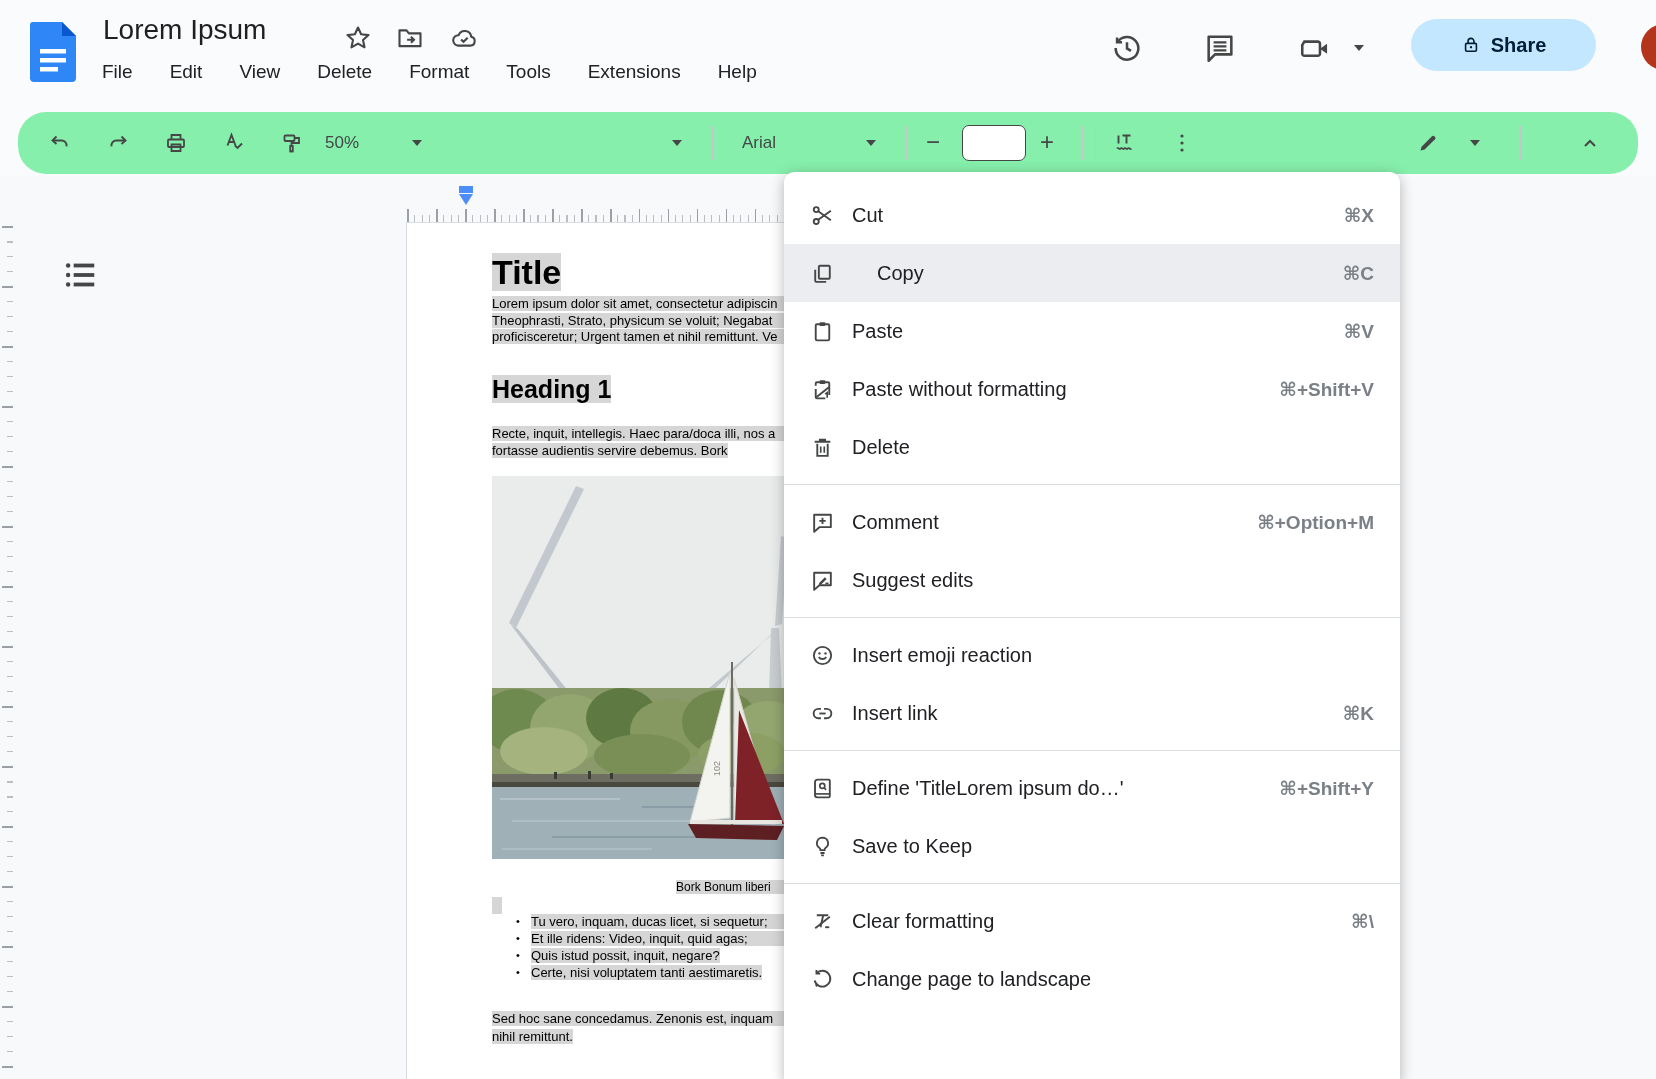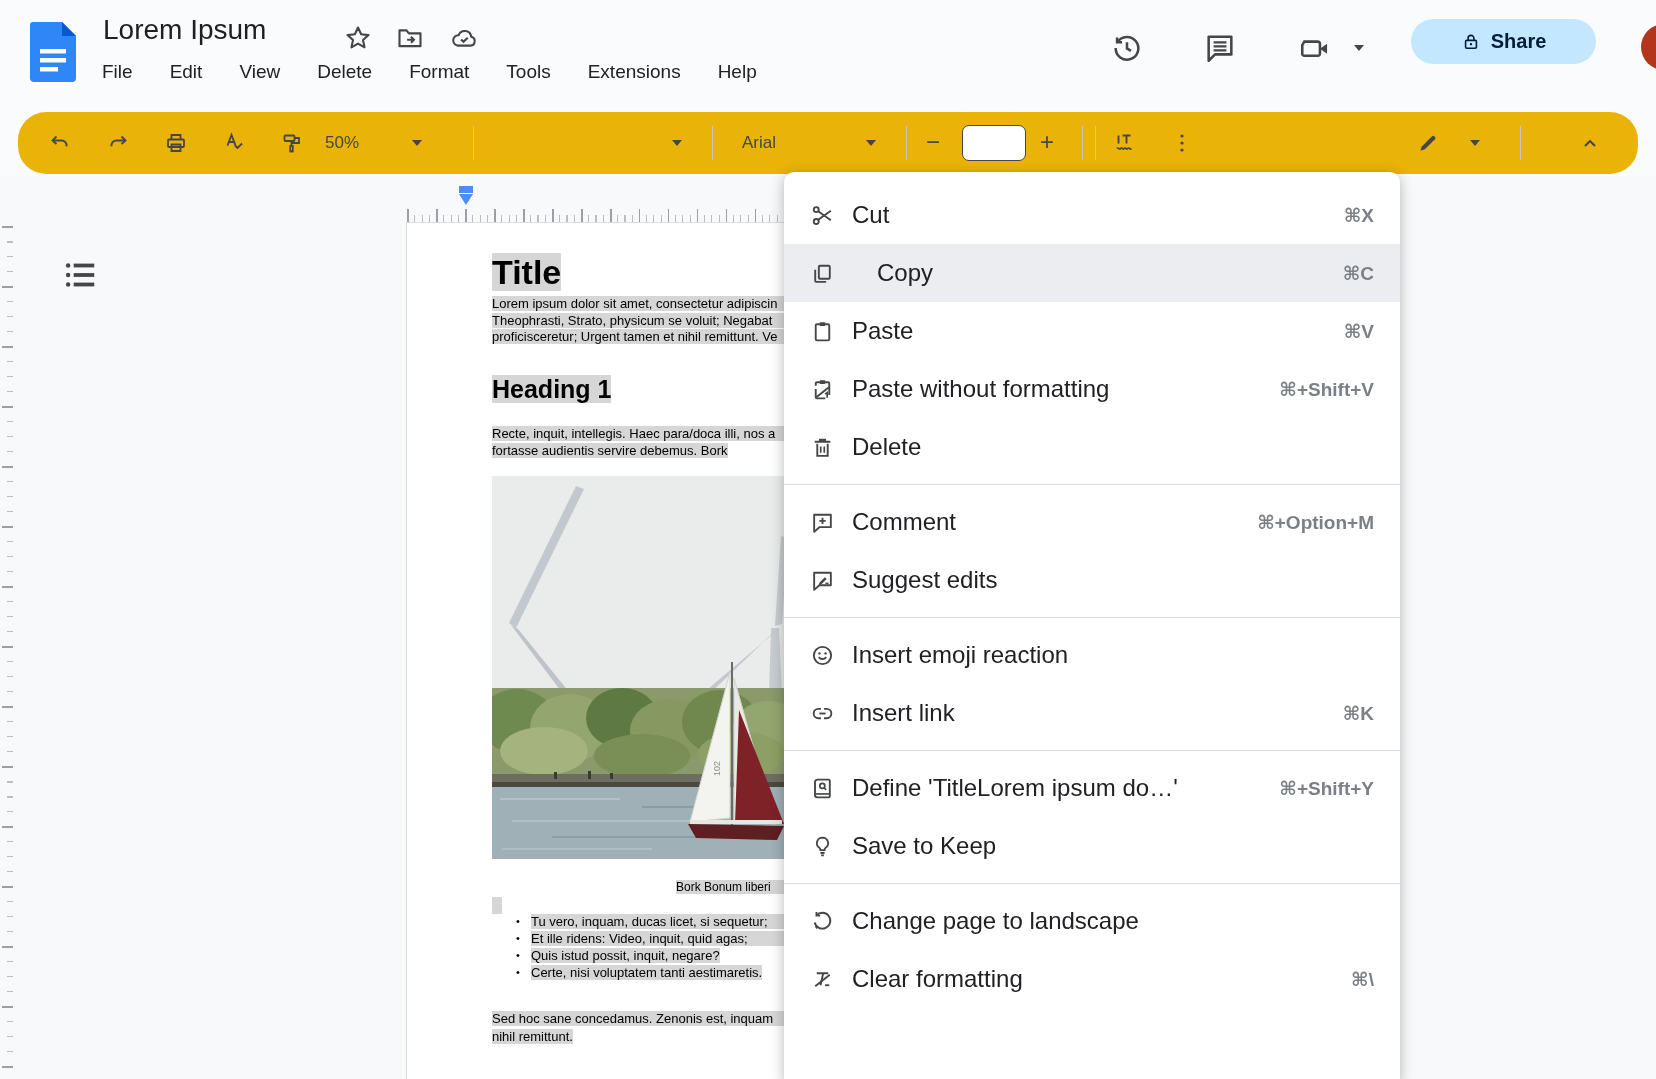--- a/index.html
+++ b/index.html
@@ -8,26 +8,26 @@
   svg{display:block}
 
   
   #header{position:absolute;left:0;top:0;width:1656px;height:112px;background:#F9FBFD;}
   #logo{position:absolute;left:30px;top:22px;width:46px;height:60px;}
   #doc-title{position:absolute;left:103px;top:14px;font-size:28px;color:#1F1F1F;white-space:nowrap;}
   .tb-ic{position:absolute;top:24px;width:28px;height:28px;color:#444746;}
   #menu-row{position:absolute;left:100px;top:59px;display:flex;gap:33px;}
   .menu-btn{font-size:19px;color:#202124;padding:2px 2px;white-space:nowrap;cursor:default;}
   .hdr-action{position:absolute;top:31px;width:34px;height:34px;color:#444746;}
-  #share-btn{position:absolute;left:1411px;top:19px;width:185px;height:45px;border-radius:28px;background:#C2E7FF;display:flex;align-items:center;justify-content:center;gap:10px;color:#001D35;}
+  #share-btn{position:absolute;left:1411px;top:19px;width:185px;height:52px;border-radius:28px;background:#C2E7FF;display:flex;align-items:center;justify-content:center;gap:10px;color:#001D35;}
   #share-btn span{font-size:20px;font-weight:700;color:#001D35;}
   #avatar{position:absolute;left:1641px;top:24px;width:46px;height:46px;border-radius:50%;background:#B3361C;}
 
   
-  #toolbar{position:absolute;left:18px;top:112px;width:1620px;height:62px;border-radius:28px;background:#eab308;}
+  #toolbar{position:absolute;left:18px;top:112px;width:1620px;height:62px;border-radius:28px;background:#86efac;}
   .t-ic{position:absolute;top:19px;width:24px;height:24px;color:#444746;}
   .t-div{position:absolute;top:14px;width:1px;height:34px;background:#C4C7C5;}
   .t-txt{position:absolute;font-size:17px;color:#444746;white-space:nowrap;}
   .caret{position:absolute;width:0;height:0;border-left:5.5px solid transparent;border-right:5.5px solid transparent;border-top:6px solid #444746;}
   #font-size-box{position:absolute;left:944px;top:13px;width:64px;height:36px;background:#fff;border:1.5px solid #444746;border-radius:7px;}
   .pm{position:absolute;top:15px;font-size:24px;color:#444746;line-height:30px;}
 
   
   #canvas{position:absolute;left:0;top:176px;width:1656px;height:903px;background:#F8F9FA;}
   #page{position:absolute;left:406px;top:46px;width:944px;height:857px;background:#fff;border-left:1px solid #DADCE0;border-top:1px solid #DADCE0;}
@@ -52,21 +52,21 @@
   #doc-img{position:absolute;left:492px;top:300px;width:296px;height:383px;}
   .bdot{display:inline-block;width:15px;font-size:11px;vertical-align:1px;background:transparent;}
   .misspell{text-decoration-style:wavy;text-decoration-color:#E2431E;text-decoration-thickness:1px;}
   #mini-hl{position:absolute;left:492px;top:721px;width:10px;height:17px;background:#D6D6D6;}
 
   
   #context-menu{position:absolute;left:784px;top:172px;width:616px;height:910px;background:#fff;border-radius:10px 10px 0 0;box-shadow:0 3px 14px rgba(0,0,0,.28);padding-top:14px;overflow:hidden;}
   .mi{height:58px;display:flex;align-items:center;padding:0 26px 0 26px;cursor:default;}
   .mi.sel{background:#ECEDF0;gap:25px;}
   .mi .mic{width:25px;height:25px;margin-right:17px;flex:none;color:#444746;}
-  .mi .lbl{font-size:24px;color:#202124;flex:1;white-space:nowrap;}
+  .mi .lbl{font-size:20px;color:#202124;flex:1;white-space:nowrap;}
   .mi .sc{font-size:19px;font-weight:700;color:#7B8086;margin-left:20px;white-space:nowrap;}
   .mdiv{height:1px;background:#DADCE0;margin:8px 0;}
 </style>
 </head>
 <body>
 
 <div id="app">
 
   <div id="header">
     <svg id="logo" viewBox="0 0 46 60">
@@ -383,32 +383,32 @@
         <path d="M10 18.2h4M10.7 20.5h2.6" stroke="#444746" stroke-width="1.8"></path>
       </svg>
       <span class="lbl">Save to Keep</span>
       <span class="sc"></span>
     </div>
 
     <div class="mdiv"></div>
 
     <div class="mi">
       <svg class="mic" viewBox="0 0 24 24">
+        <path d="M6.5 6h11M12.7 6l-2.6 11.5" fill="none" stroke="#444746" stroke-width="1.8"></path>
+        <path d="M5 18.5L19 7.5" stroke="#444746" stroke-width="1.8"></path>
+        <path d="M14.5 17.5h4" stroke="#444746" stroke-width="1.8"></path>
+      </svg>
+      <span class="lbl">Clear formatting</span>
+      <span class="sc">⌘\</span>
+    </div>
+
+    <div class="mi">
+      <svg class="mic" viewBox="0 0 24 24">
         <path d="M6.2 6.2A7.6 7.6 0 1 1 4.5 13" fill="none" stroke="#444746" stroke-width="1.8"></path>
         <path d="M6.2 2.8v3.6h3.6" fill="none" stroke="#444746" stroke-width="1.8"></path>
         <path d="M5.5 16.5a7.6 7.6 0 0 0 3 3" fill="none" stroke="#444746" stroke-width="1.8" stroke-dasharray="2.5 2.5"></path>
       </svg>
       <span class="lbl">Change page to landscape</span>
       <span class="sc"></span>
     </div>
 
-    <div class="mi">
-      <svg class="mic" viewBox="0 0 24 24">
-        <path d="M6.5 6h11M12.7 6l-2.6 11.5" fill="none" stroke="#444746" stroke-width="1.8"></path>
-        <path d="M5 18.5L19 7.5" stroke="#444746" stroke-width="1.8"></path>
-        <path d="M14.5 17.5h4" stroke="#444746" stroke-width="1.8"></path>
-      </svg>
-      <span class="lbl">Clear formatting</span>
-      <span class="sc">⌘\</span>
-    </div>
-
   </div>
 </div>
 
 </body></html>

